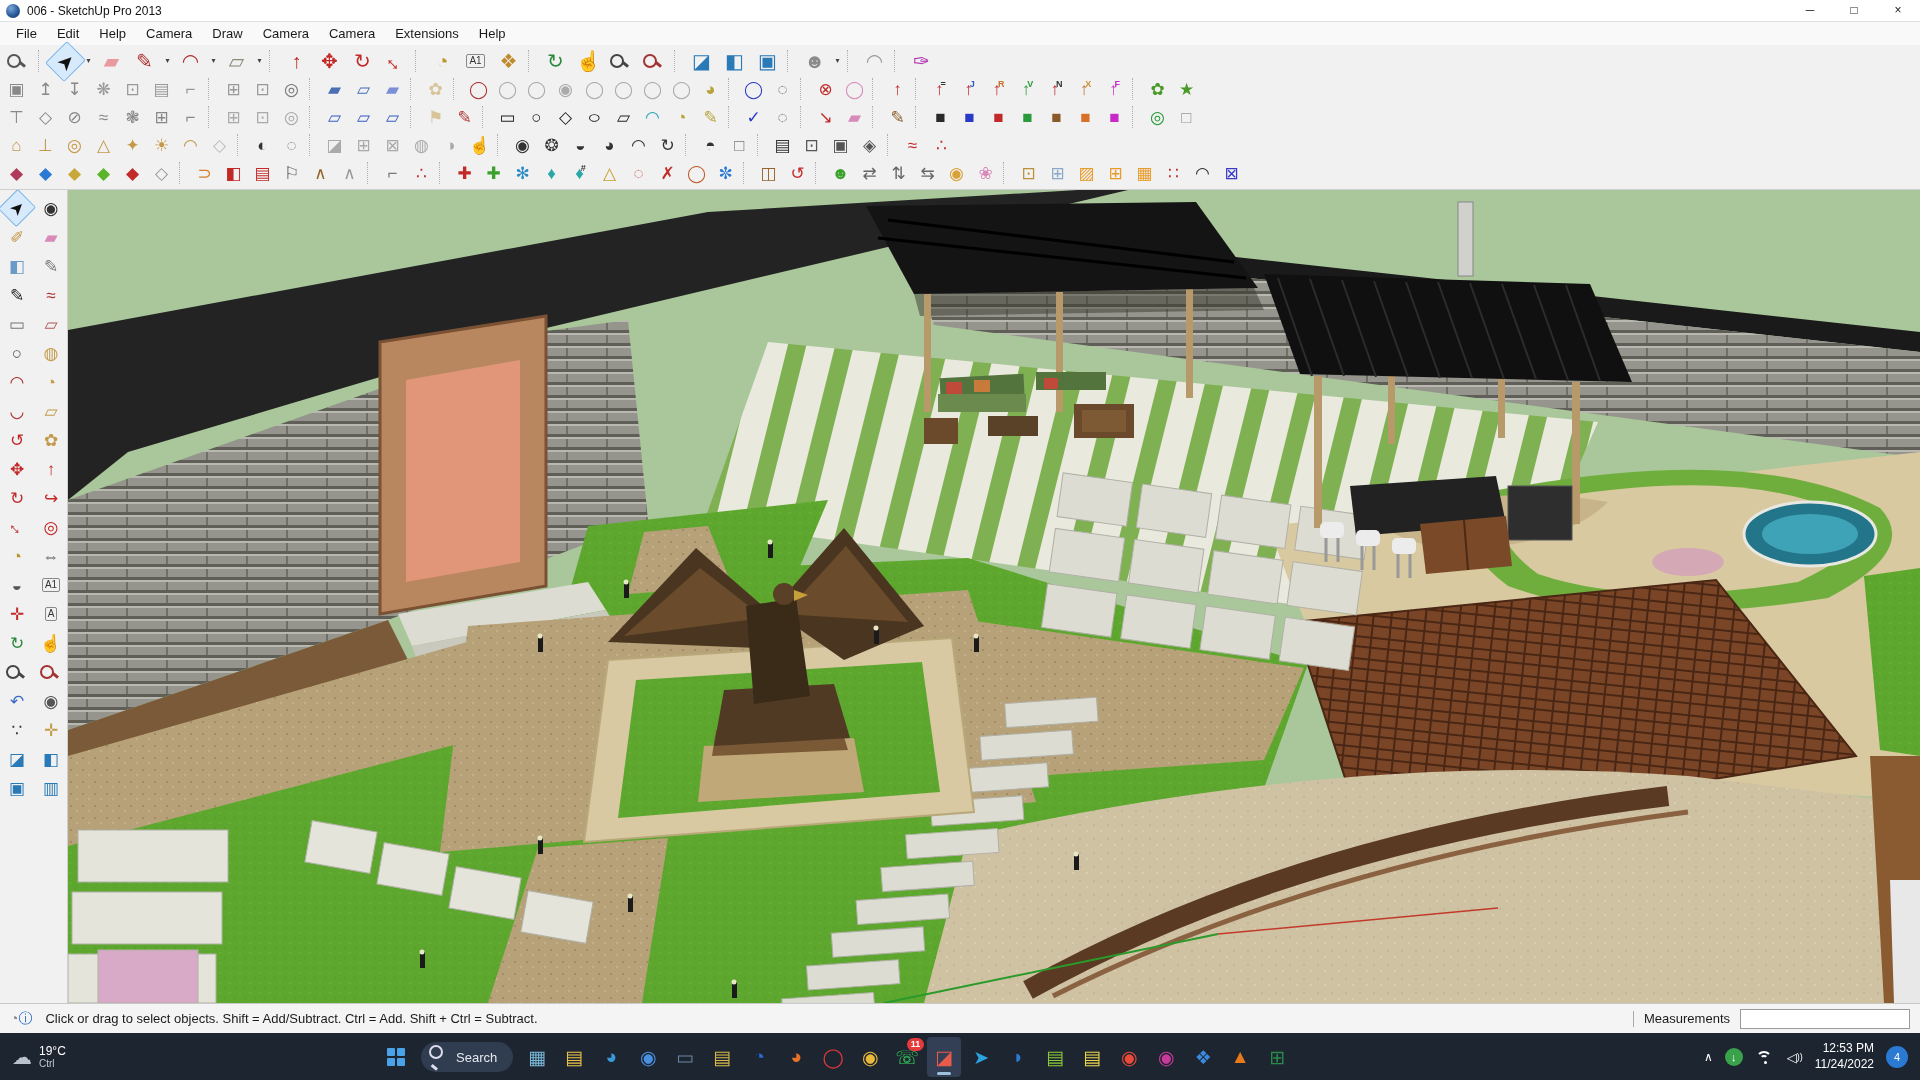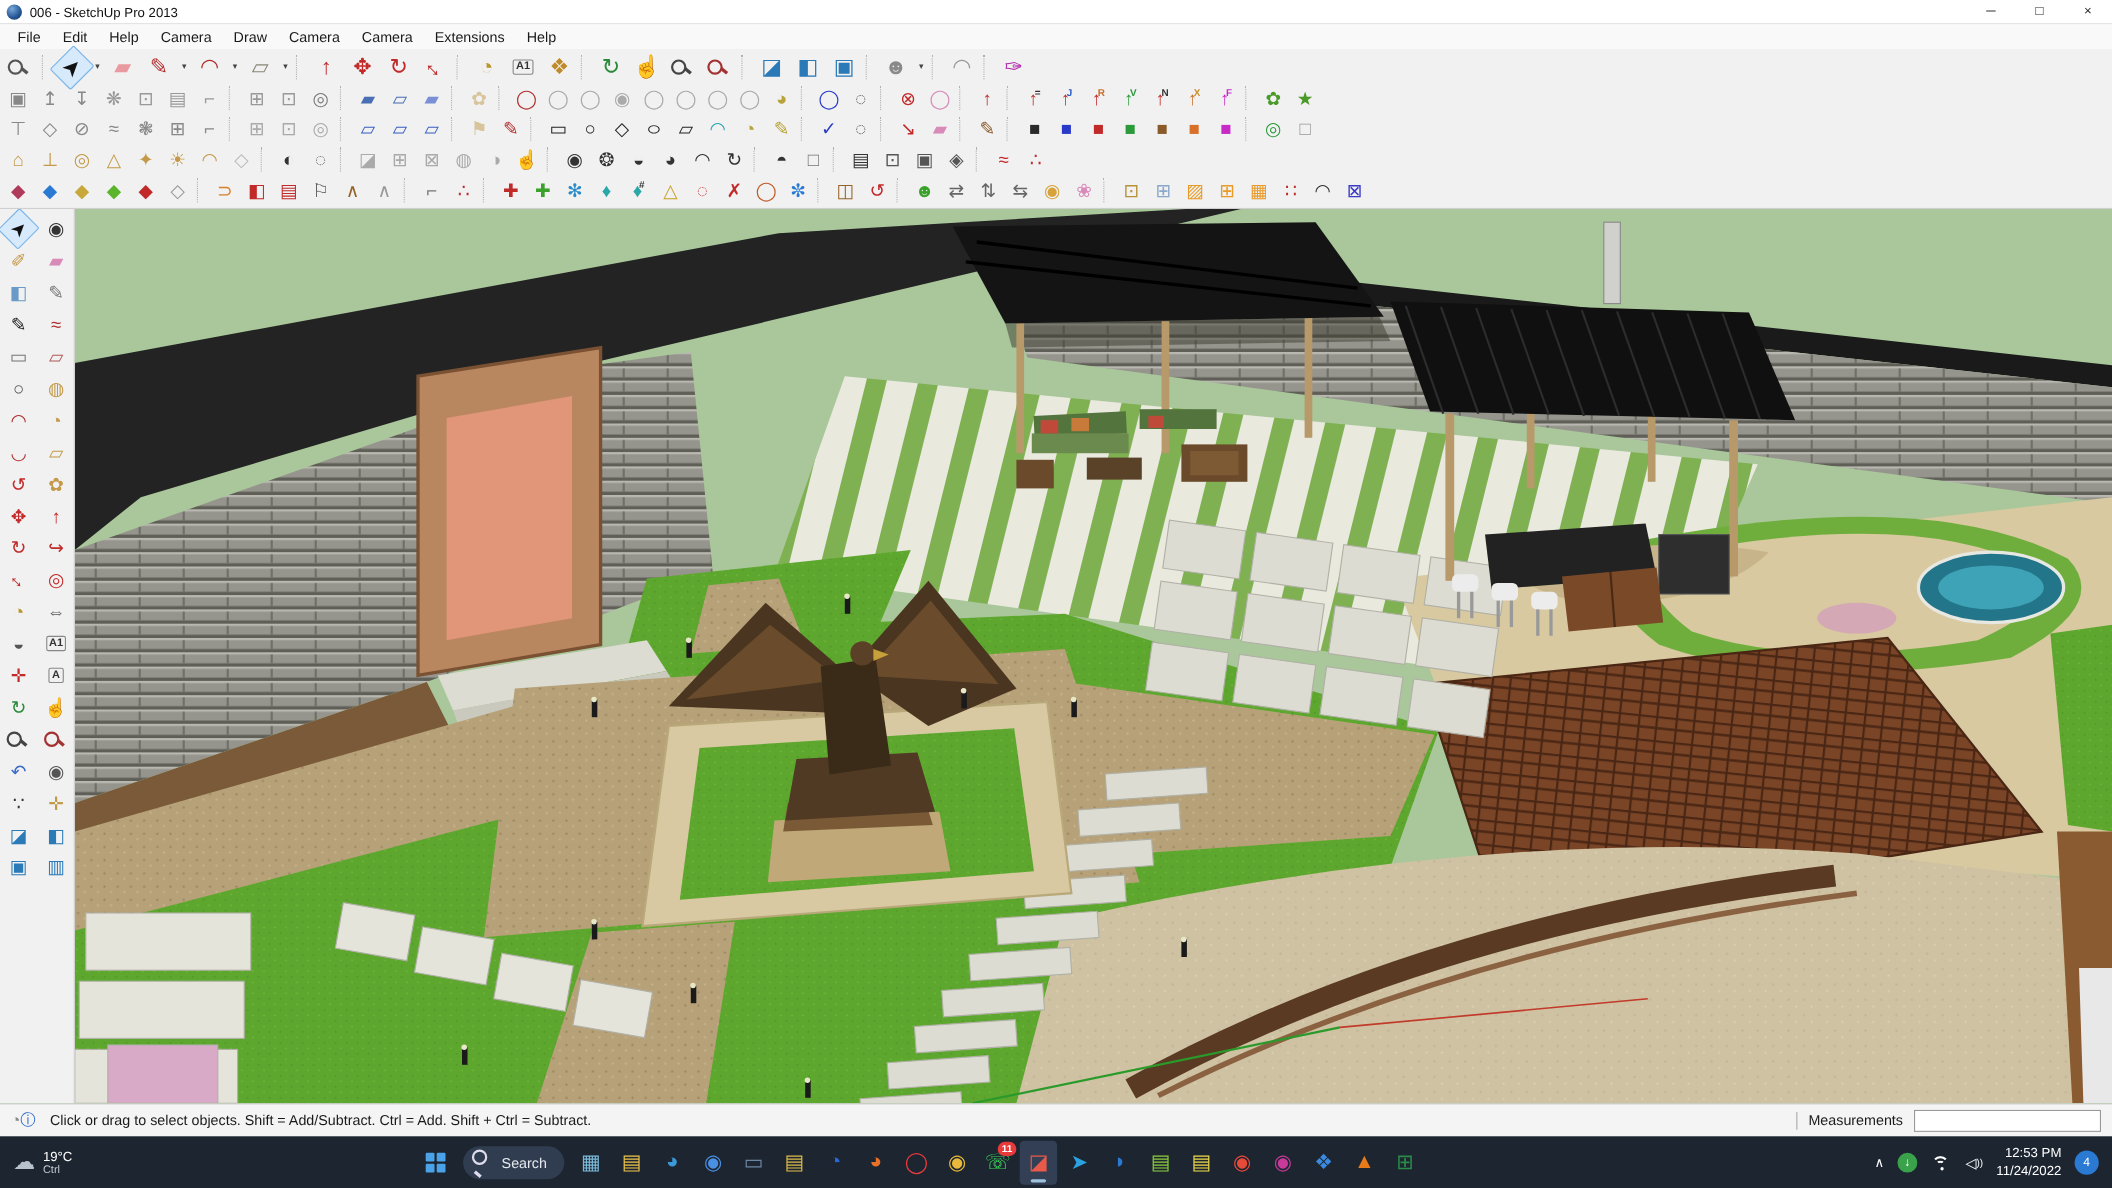--- a/index.html
+++ b/index.html
@@ -15,21 +15,21 @@
   
   .toolbars{background:#f1f1f1;padding:2px 0 2px 2px;border-bottom:1px solid #cfcfcf}
   .trow{display:flex;align-items:center;height:28px;white-space:nowrap}
   .ticon{width:27px;height:25px;display:inline-flex;align-items:center;justify-content:center;font-size:17px;line-height:1;margin:0 1px;position:relative;border:1px solid transparent;border-radius:2px;flex:0 0 auto}
   .trow-1 .ticon{width:31px;height:27px;font-size:20px}
   .ticon.hl{background:#d6eafc;border-color:#7ab4e8}
   .sep{width:8px;height:22px;border-left:1px dotted #b0b0b0;margin:0 3px;flex:0 0 auto}
   .dd{width:11px!important;font-size:8px!important;color:#444}
   .ticon sup{font-size:9px;font-weight:bold;margin:-10px 0 0 -3px}
   .txt{font-size:10px!important;font-weight:bold;color:#333}
-  .txt b{border:1px solid #888;border-radius:2px;padding:1px 2px;font-weight:bold}
+  .txt b{border:1px solid #888;border-radius:2px;padding:1px 2px;font-weight:normal}
   .rot45{transform:rotate(45deg)}.rotm45{transform:rotate(-45deg)}.wide{transform:scaleX(1.4)}
   .mag::before{content:"";display:block;width:10px;height:10px;border:2.5px solid currentColor;border-radius:50%;margin-left:-4px}
   .mag::after{content:"";display:block;width:7px;height:2.5px;background:currentColor;transform:rotate(40deg);margin:7px 0 0 -2px}
   
   .main{position:relative;height:813px;background:#a9c79a;overflow:hidden}
   .palette{position:absolute;left:0;top:0;width:68px;height:100%;background:#f1f1f1;border-right:1px solid #cfcfcf;display:grid;grid-template-columns:30px 30px;gap:3px 4px;padding:5px 0 0 2px;align-content:start;z-index:5}
   .palette .ticon{width:28px;height:26px;font-size:17px}
   .viewport{position:absolute;left:68px;top:0;width:1852px;height:813px}
   
   .statusbar{height:30px;background:#f4f4f4;border-top:1px solid #c8c8c8;display:flex;align-items:center;font-size:13px;color:#1a1a1a;padding:0 10px;gap:9px}

